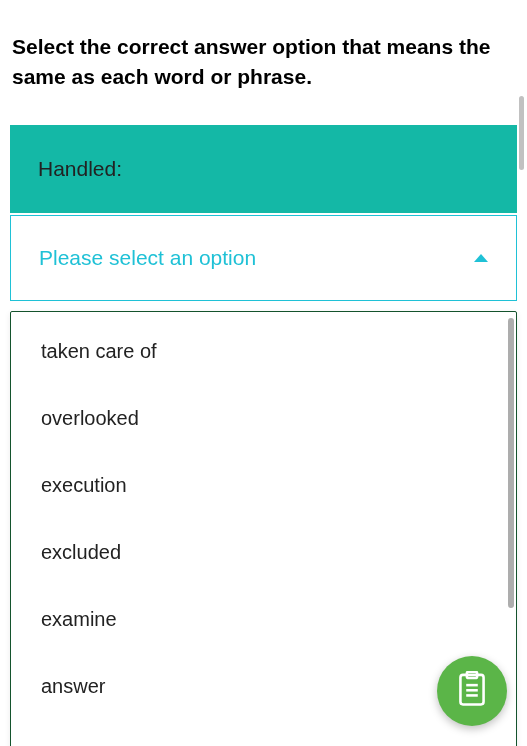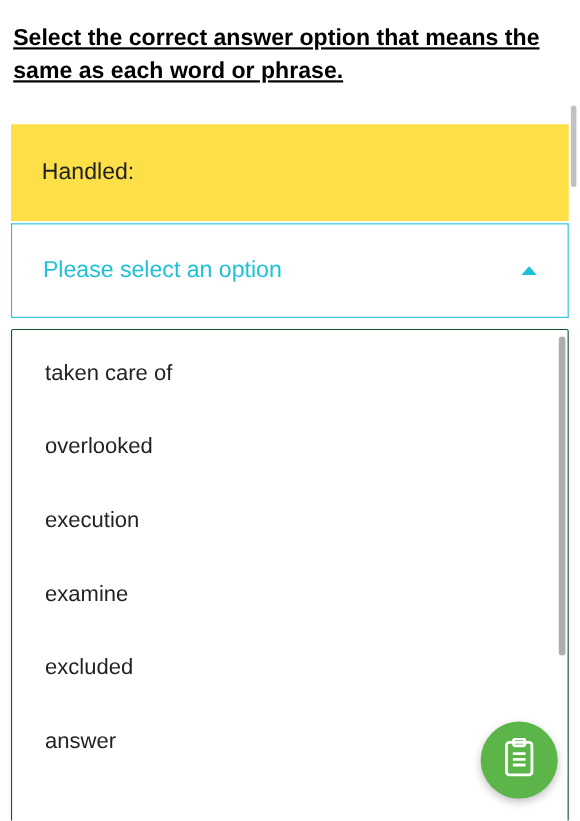--- a/index.html
+++ b/index.html
@@ -12,29 +12,28 @@
       background: #ffffff;
       width: 527px;
       height: 746px;
       position: relative;
       overflow: hidden;
     }
     .instruction {
       font-size: 21px;
       font-weight: bold;
       color: #000;
-      padding: 20px 12px 0 12px;
+      padding: 32px 12px 0 12px;
       line-height: 1.45;
-      text-decoration: underline;
     }
     .block {
       margin: 32px 10px 0 10px;
     }
     .question-header {
-      background: #fde047;
+      background: #14b8a6;
       padding: 32px 28px;
       font-size: 21px;
       color: #222;
     }
     .select-box {
       border: 1.5px solid #1fc1d6;
       padding: 30px 28px;
       display: flex;
       align-items: center;
       justify-content: space-between;
@@ -120,22 +119,22 @@
     <span class="select-placeholder">Please select an option</span>
     <span class="chevron-up"></span>
   </div>
 </div>
 
 <div class="dropdown-list">
   <div class="dropdown-inner">
     <div class="dropdown-option">taken care of</div>
     <div class="dropdown-option">overlooked</div>
     <div class="dropdown-option">execution</div>
+    <div class="dropdown-option">excluded</div>
     <div class="dropdown-option">examine</div>
-    <div class="dropdown-option">excluded</div>
     <div class="dropdown-option">answer</div>
   </div>
   <div class="scroll-track"></div>
 </div>
 
 <div class="page-scroll"></div>
 
 <div class="fab">
   <span>
     <svg viewBox="0 0 24 28" fill="none">

